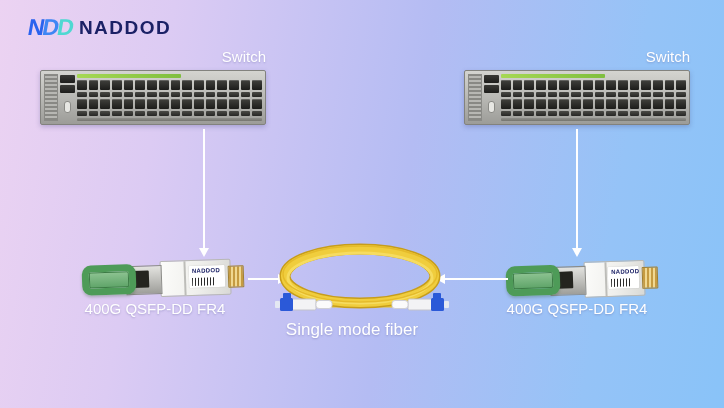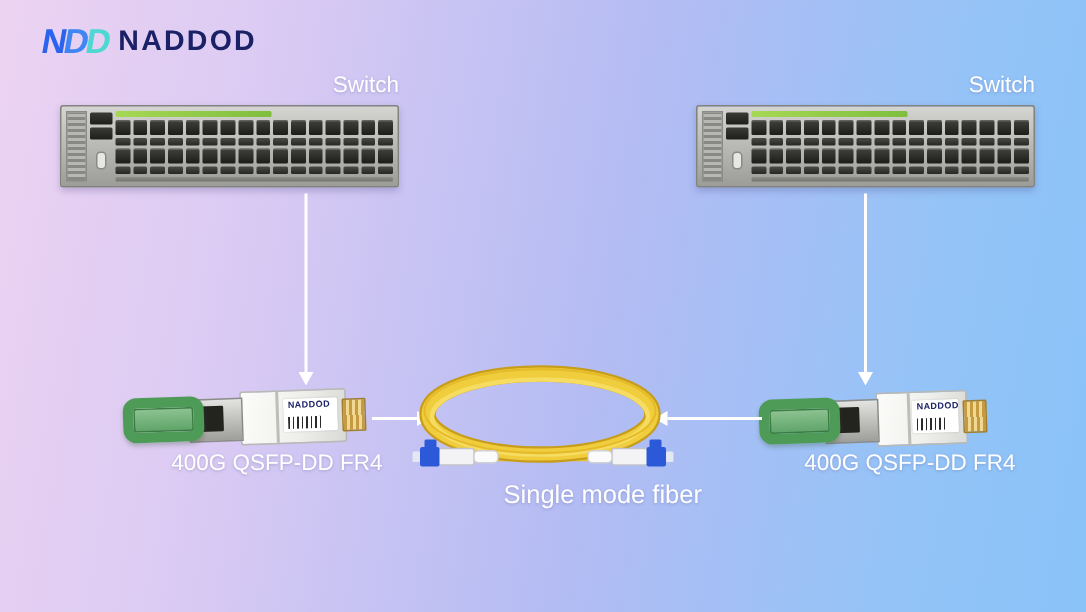--- a/index.html
+++ b/index.html
@@ -60,21 +60,21 @@
     border:1px solid #b8b8b4;border-radius:2px;}
   .mod-divider{position:absolute;left:34%;top:0;bottom:0;width:2px;background:#bdbdb9;}
   .mod-sticker{position:absolute;right:5px;top:5px;width:52%;height:22px;background:#fff;
     border-radius:1px;padding:2px 3px;box-sizing:border-box;box-shadow:0 0 1px rgba(0,0,0,.25);}
   .mod-brand{font-size:6px;font-weight:800;color:#1b2166;letter-spacing:.3px;line-height:7px;}
   .mod-barcode{margin-top:3px;height:8px;width:78%;
     background:repeating-linear-gradient(90deg,#2a2a2a 0 1px,transparent 1px 3px);}
   .mod-pins{position:absolute;right:0;top:12px;width:14px;height:20px;border:1px solid #a07f30;border-radius:1px;
     background:repeating-linear-gradient(90deg,#c59b42 0 2px,#f0d892 2px 4px);}
   
-  .caption{position:absolute;width:200px;text-align:right;color:#fff;font-size:15px;
+  .caption{position:absolute;width:200px;text-align:center;color:#fff;font-size:15px;
     text-shadow:0 1px 2px rgba(90,90,150,.35);}
   .caption.big{font-size:17px;}
   
   .fiber-svg{position:absolute;left:272px;top:240px;overflow:visible;}
 </style>
 </head>
 <body>
 
 <div id="stage">
 
@@ -315,15 +315,15 @@
       <rect x="136" y="59" width="24" height="11" rx="1.5" fill="#f3f3f5" stroke="#c2c2ca" stroke-width="1"></rect>
       <rect x="120" y="60.5" width="16" height="8" rx="3" fill="#fbfbfb" stroke="#cfcfd6" stroke-width="1"></rect>
       <rect x="161" y="53" width="8" height="6" rx="1" fill="#2b59d8"></rect>
       <rect x="159" y="58" width="13" height="13" rx="1.5" fill="#2b59d8"></rect>
       <rect x="172" y="61" width="5" height="7" rx="1" fill="#e4e8f2"></rect>
     </g>
   </svg>
 
   <div class="caption" style="left:55px;top:300px;">400G QSFP-DD FR4</div>
   <div class="caption" style="left:477px;top:300px;">400G QSFP-DD FR4</div>
-  <div class="caption big" style="left:268px;top:320px;">Single mode fiber</div>
+  <div class="caption big" style="left:252px;top:320px;">Single mode fiber</div>
 
 </div>
 
 </body></html>

